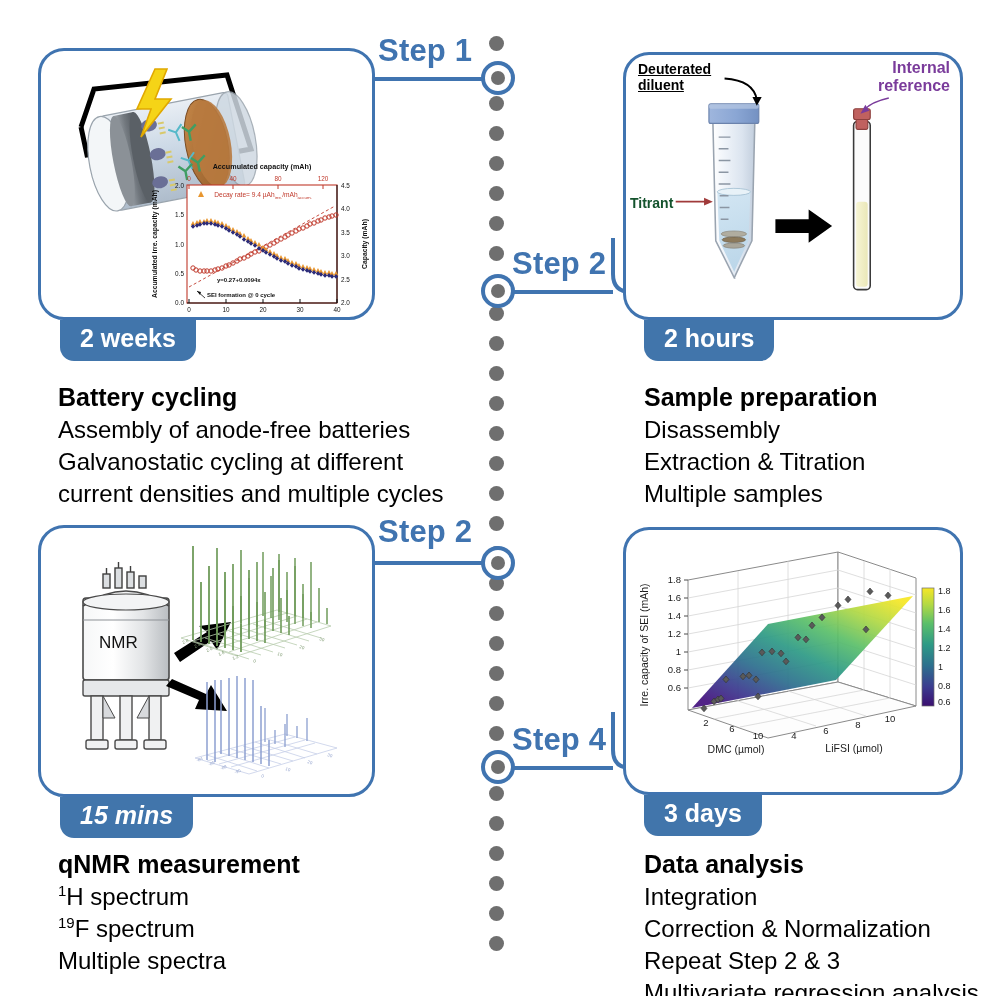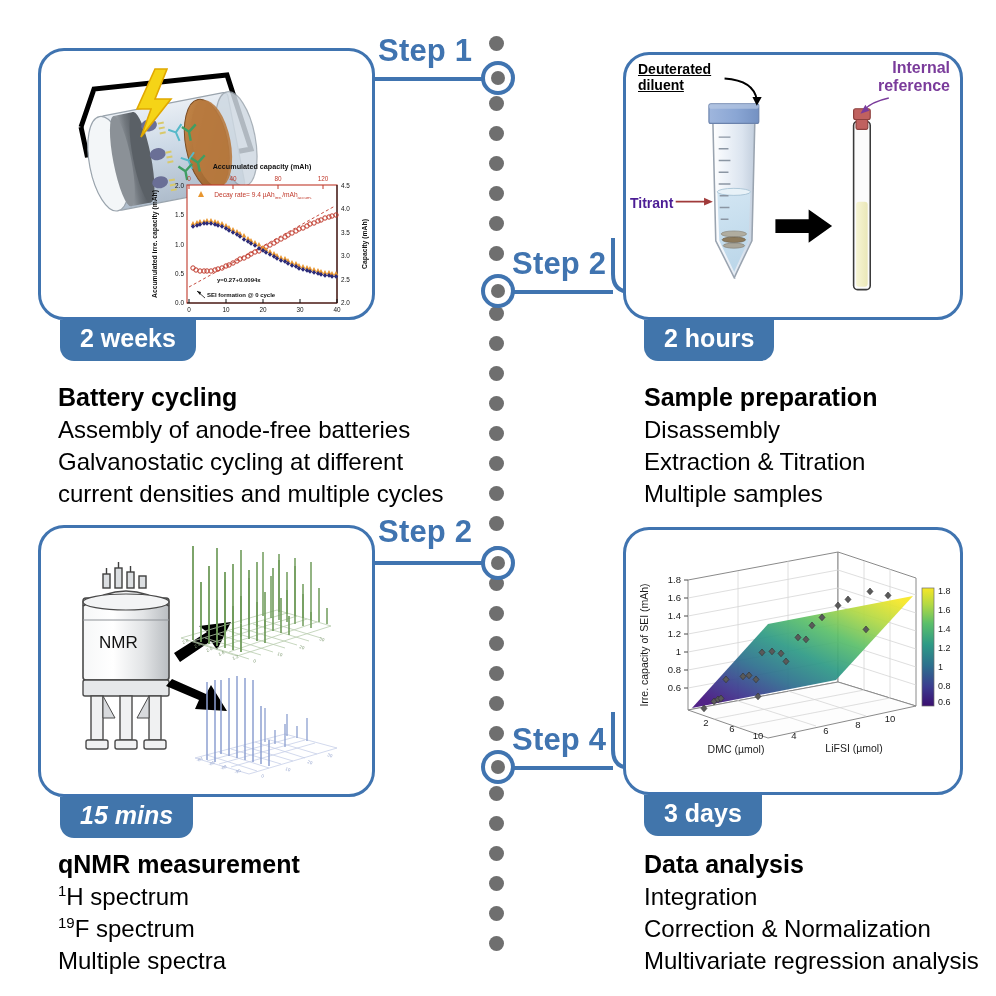--- a/index.html
+++ b/index.html
@@ -47,21 +47,21 @@
   .cell-wrap{position:absolute;left:18px;top:12px;width:230px;height:160px;}
   .bolt{position:absolute;left:86px;top:4px;width:34px;height:48px;}
 
   
   .chart1{position:absolute;left:104px;top:110px;width:230px;height:170px;
           font-family:"Liberation Sans",sans-serif;}
 
   
   .s2{position:absolute;left:0;top:0;width:100%;height:100%;}
   .lbl-k{position:absolute;font-size:14px;font-weight:bold;color:#000;line-height:1.15;}
-  .lbl-r{position:absolute;font-size:14px;font-weight:bold;color:#4c1d95;}
+  .lbl-r{position:absolute;font-size:14px;font-weight:bold;color:#14532d;}
   .lbl-p{position:absolute;font-size:16px;font-weight:bold;color:#7a3b9b;line-height:1.15;text-align:right;}
 
   
   .nmr-lbl{position:absolute;font-size:17px;color:#111;font-weight:normal;}
 </style>
 </head>
 <body>
 
 <div id="root">
 
@@ -799,16 +799,17 @@
       </g>
     </svg>
   </div>
 
   <div class="badge" style="left:644px;top:795px;">3 days</div>
 
   <div class="desc" style="left:644px;top:848px;width:352px;">
     <div class="dtitle">Data analysis</div>
     <div class="dline">Integration</div>
     <div class="dline">Correction &amp; Normalization</div>
+    <div class="dline">Repeat Step 2 &amp; 3</div>
     <div class="dline">Multivariate regression analysis</div>
   </div>
 
 </div>
 
 </body></html>

